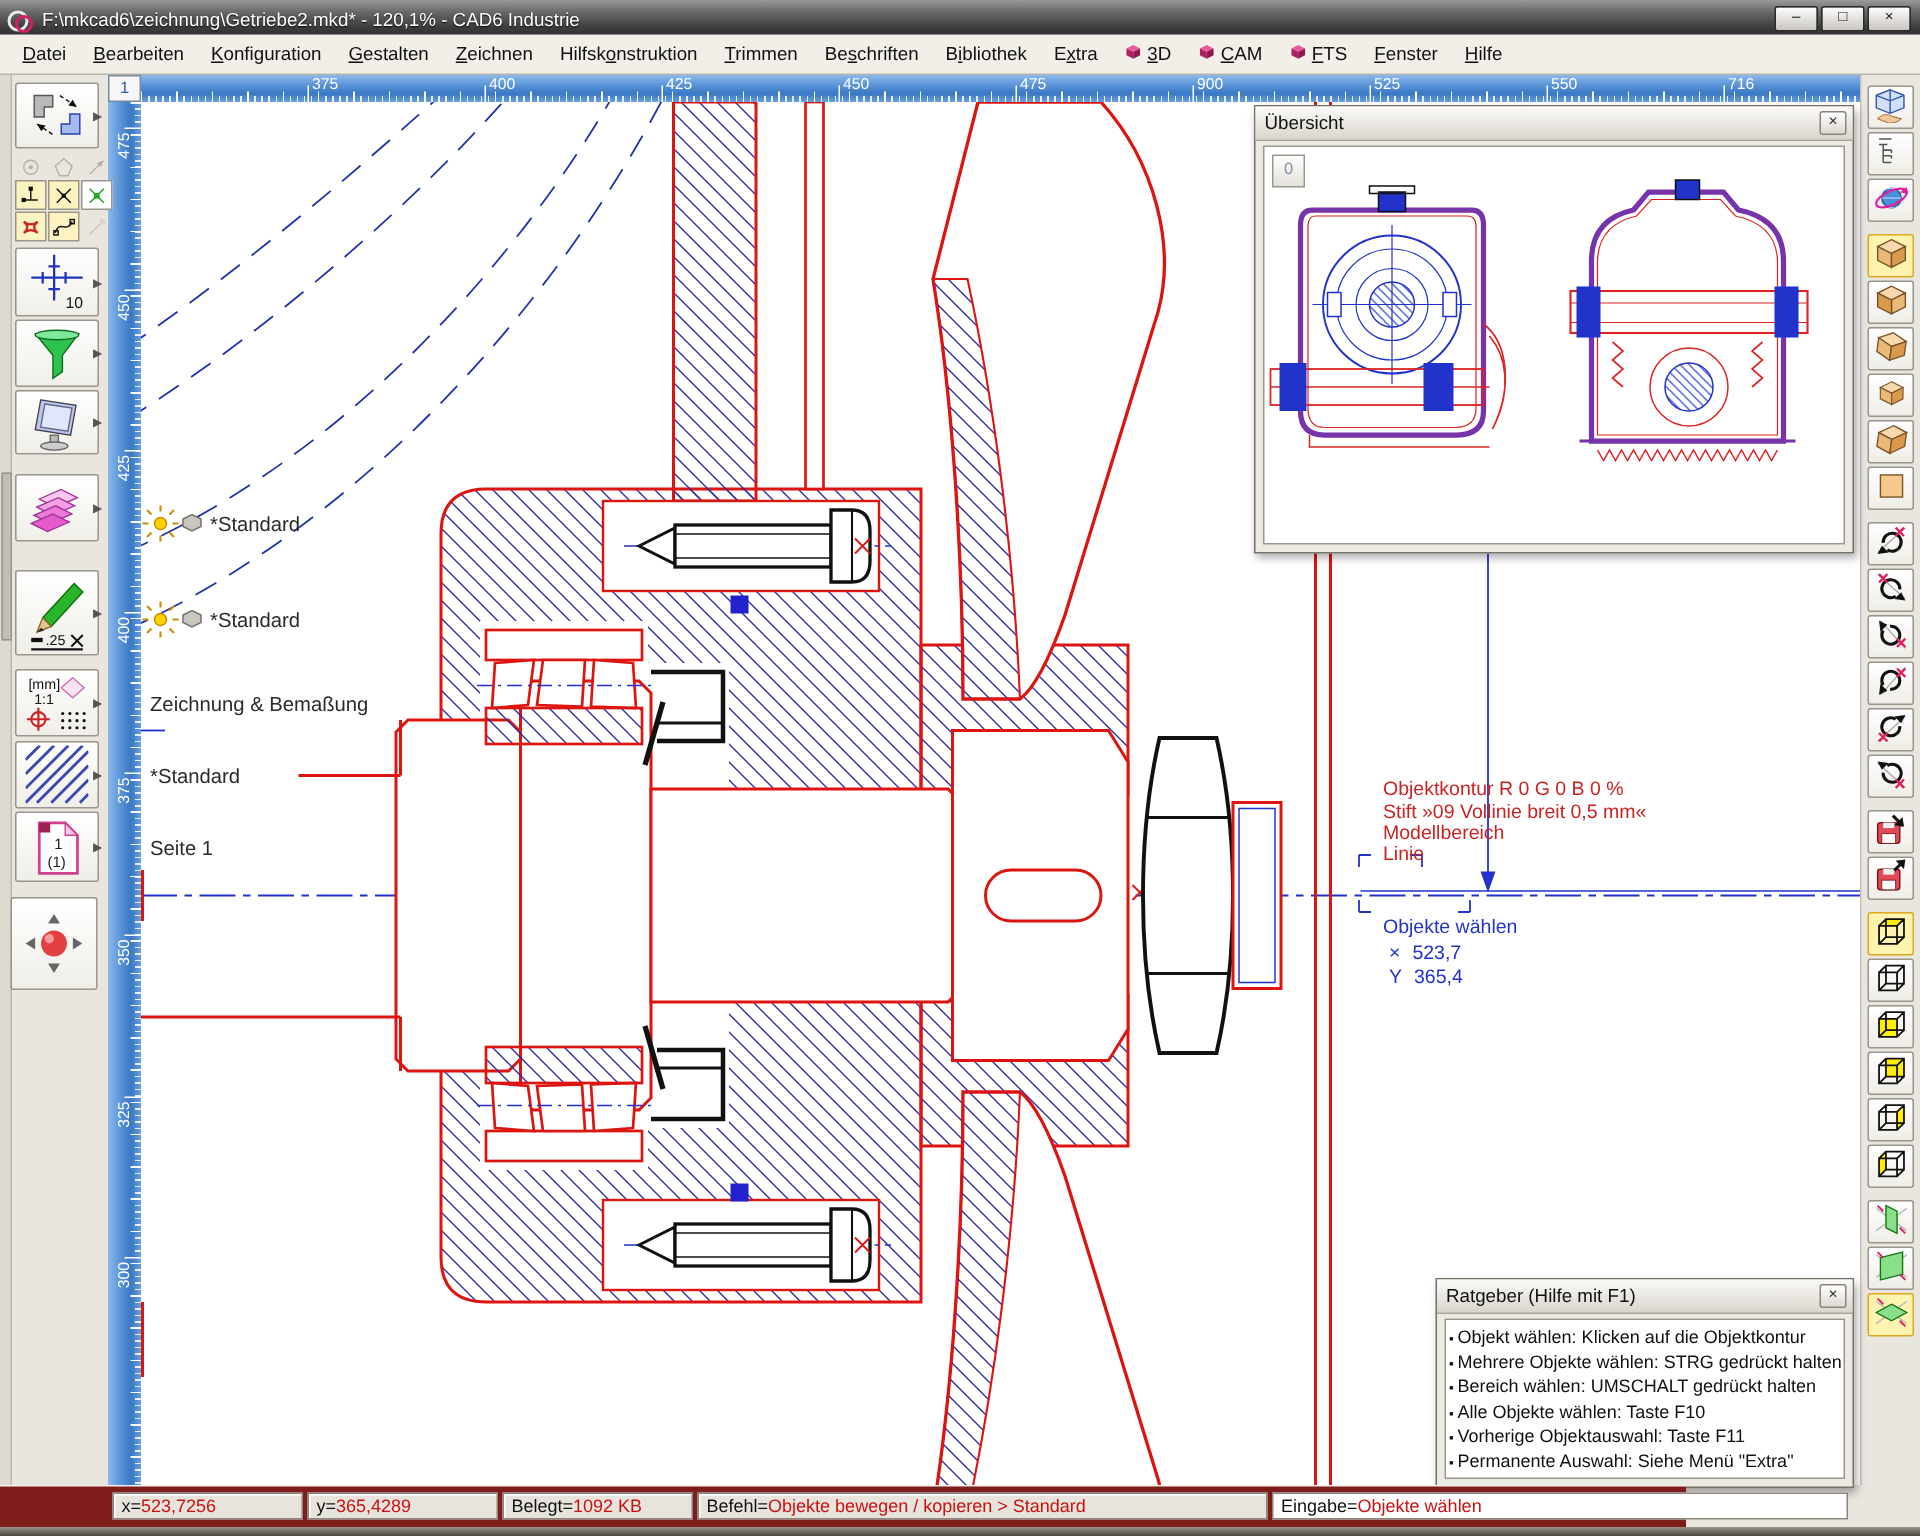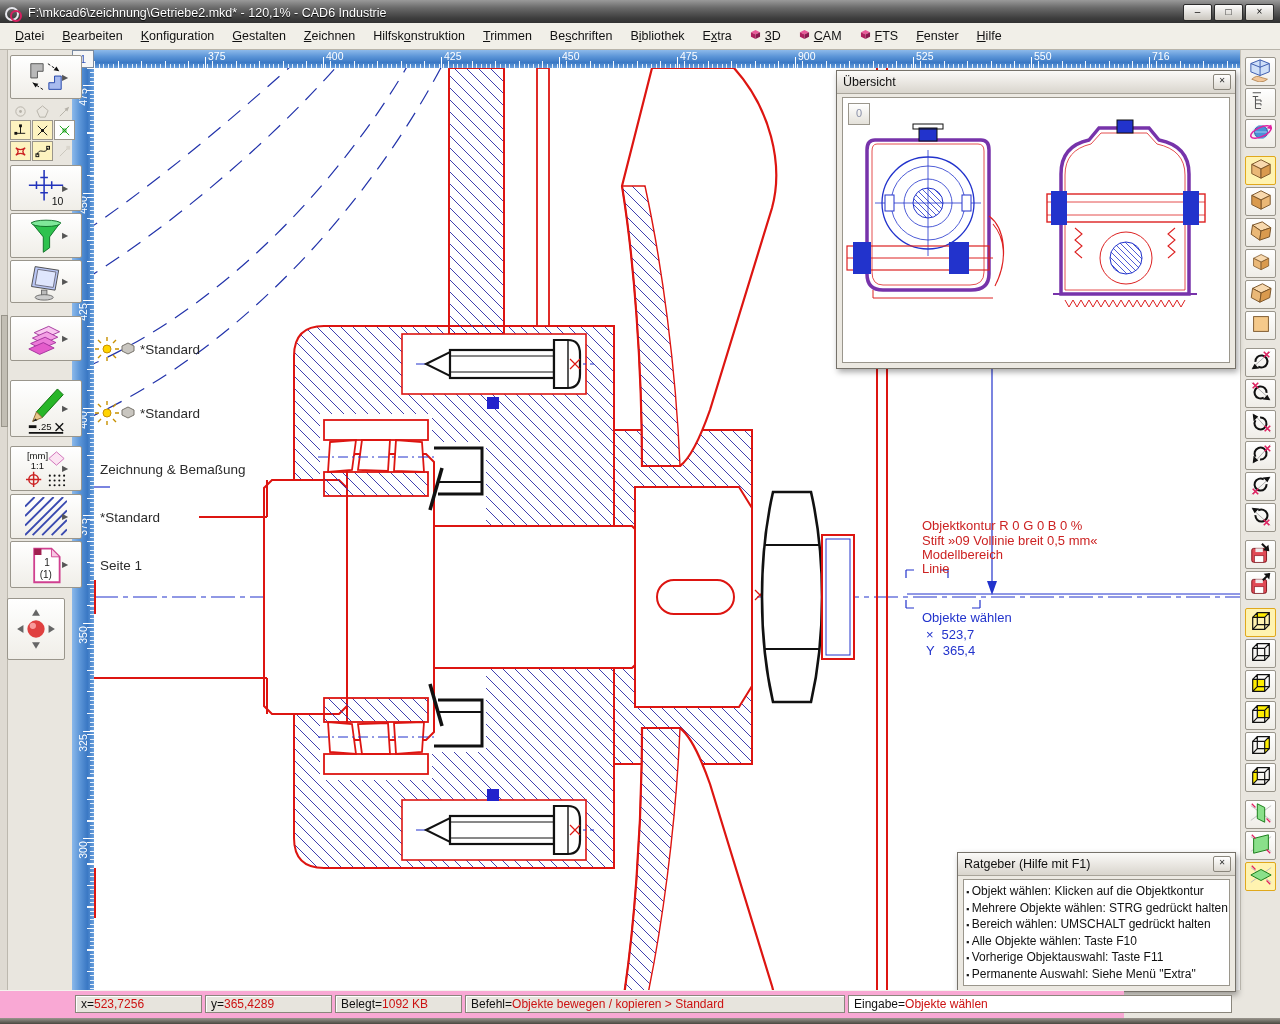--- a/index.html
+++ b/index.html
@@ -40,21 +40,21 @@
   #ruler-left .lmed{position:absolute;right:0;top:0;bottom:0;width:7px;
     background:repeating-linear-gradient(180deg,rgba(255,255,255,.95) 0 1px,transparent 1px 21.5px);}
   .rlab-l{position:absolute;left:2px;color:#fff;font-size:10.5px;transform:rotate(-90deg);transform-origin:center;}
   .rtick-l{position:absolute;right:0;height:1px;width:11px;background:#fff;}
   
   #canvas{position:absolute;left:94px;top:68px;width:1146px;height:922px;background:#fff;overflow:hidden;}
   
   #ltb{position:absolute;left:0;top:50px;width:72px;height:940px;background:#e9e6df;}
   #lscroll{position:absolute;left:0;top:0;width:7px;height:940px;background:#dedad2;border-right:1px solid #bcb8ae;}
   #lthumb{position:absolute;left:1px;top:265px;width:5px;height:110px;background:#c2beb4;border:1px solid #98948a;}
-  .lbtn{position:absolute;left:10px;width:72px;background:linear-gradient(#ffffff,#f0eee8);
+  .lbtn{position:absolute;left:10px;width:56px;background:linear-gradient(#ffffff,#f0eee8);
     border:1px solid #9a968c;border-radius:2px;display:flex;align-items:center;justify-content:center;box-sizing:border-box;}
   .fly{position:absolute;left:59px;width:12px;display:flex;align-items:center;justify-content:center;color:#555;font-size:8px;}
   .snaprow{position:absolute;left:10px;display:flex;gap:1px;}
   .sbtn{width:21px;height:20px;border:1px solid #9a968c;display:flex;align-items:center;justify-content:center;box-sizing:border-box;}
   .sbtn.yellow{background:#fdf3c0;} .sbtn.white{background:#fff;} .sbtn.gray{background:transparent;border-color:transparent;}
   #minimap{position:absolute;left:9px;top:946px;width:66px;height:62px;background:#fff;border:1.5px solid #222;}
   
   #rtb{position:absolute;left:1240px;top:50px;width:40px;height:940px;background:#e9e6df;border-left:1px solid #c6c2b8;}
   .rbtn{position:absolute;left:4px;width:31px;height:29px;background:linear-gradient(#ffffff,#efede7);
     border:1px solid #9a968c;border-radius:2px;display:flex;align-items:center;justify-content:center;box-sizing:border-box;}
@@ -65,21 +65,21 @@
     font-size:12.5px;color:#111;display:flex;align-items:center;padding:0 6px;position:relative;}
   .pclose{position:absolute;right:4px;top:3px;width:16px;height:14px;border:1px solid #8a867c;
     background:linear-gradient(#fff,#ddd9d1);font-size:8px;line-height:12px;text-align:center;color:#333;border-radius:2px;}
   .pbody{position:absolute;left:5px;right:5px;top:26px;bottom:5px;background:#fff;border:1px solid #9a968c;overflow:hidden;}
   #zero-btn{position:absolute;left:5px;top:5px;width:20px;height:20px;border:1px solid #9a968c;
     background:linear-gradient(#fff,#e4e1da);color:#8a90a8;font-size:11px;text-align:center;line-height:18px;}
   #advisor .pbody{font-size:12px;color:#111;padding:4px 2px;box-sizing:border-box;}
   #advisor .tip{line-height:15.6px;white-space:nowrap;}
   #advisor .tip:before{content:"▪ ";font-size:9px;}
   
-  #statusbar{position:absolute;left:0;top:990px;width:1124px;height:28px;background:#f9a8d4;border-top:1px solid #f5f3ee;}
+  #statusbar{position:absolute;left:0;top:990px;width:1124px;height:28px;background:#7f1d1d;border-top:1px solid #f5f3ee;}
   .sfield{position:absolute;top:4px;height:18px;border:1px solid #8a867c;box-shadow:inset 1px 1px 0 #fff;
     background:#e7e4dd;font-size:12px;line-height:17px;padding-left:5px;box-sizing:border-box;color:#111;white-space:nowrap;overflow:hidden;}
   .sfield .val{color:#cc1111;}
   .sfield.input{background:#fff;}
   #frame-bottom{position:absolute;left:0;top:1018px;width:1280px;height:6px;background:linear-gradient(#9a968e,#4a4840);}
 </style>
 </head>
 <body>
 
 <div id="app">

